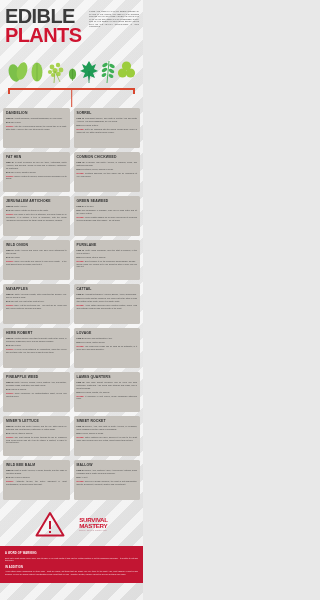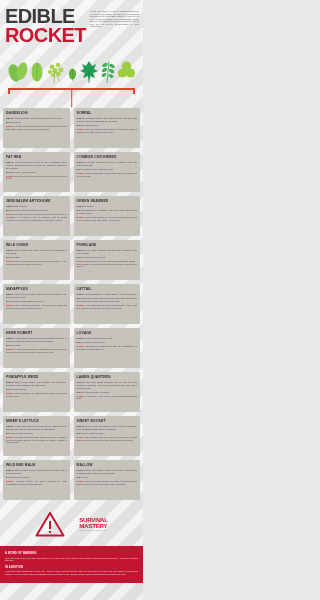--- a/index.html
+++ b/index.html
@@ -64,21 +64,21 @@
 </style>
 </head>
 <body>
 
 <div class="page">
  <div class="inner">
 
   <div class="header">
     <div class="titleblock">
       <div class="t-edible">EDIBLE</div>
-      <div class="t-plants">ROCKET</div>
+      <div class="t-plants">PLANTS</div>
     </div>
     <div class="intro">THERE ARE MORE THAN 20,000 EDIBLE SPECIES OF PLANTS IN THE WORLD, YET LESS THAN 20 SPECIES PROVIDE 90% OF OUR FOOD. FOR BRAVE FOLKS WHO WANT TO GO STRANDED IN THE WILDERNESS, EVERY ONE OF THE EDIBLE PLANTS LISTED BELOW COULD STILL BE THE HEALTHY NOURISHMENT AT YOUR FINGERTIPS.</div>
   </div>
 
   <div class="leaves">
     <svg width="20" height="26" viewBox="0 0 20 26">
       <ellipse cx="6.5" cy="15" rx="5.5" ry="9" fill="#7cc04a" transform="rotate(-18 6.5 15)"></ellipse>
       <ellipse cx="14" cy="13" rx="5" ry="9" fill="#8fcb4e" transform="rotate(15 14 13)"></ellipse>
     </svg>
     <svg width="16" height="26" viewBox="0 0 16 26">

